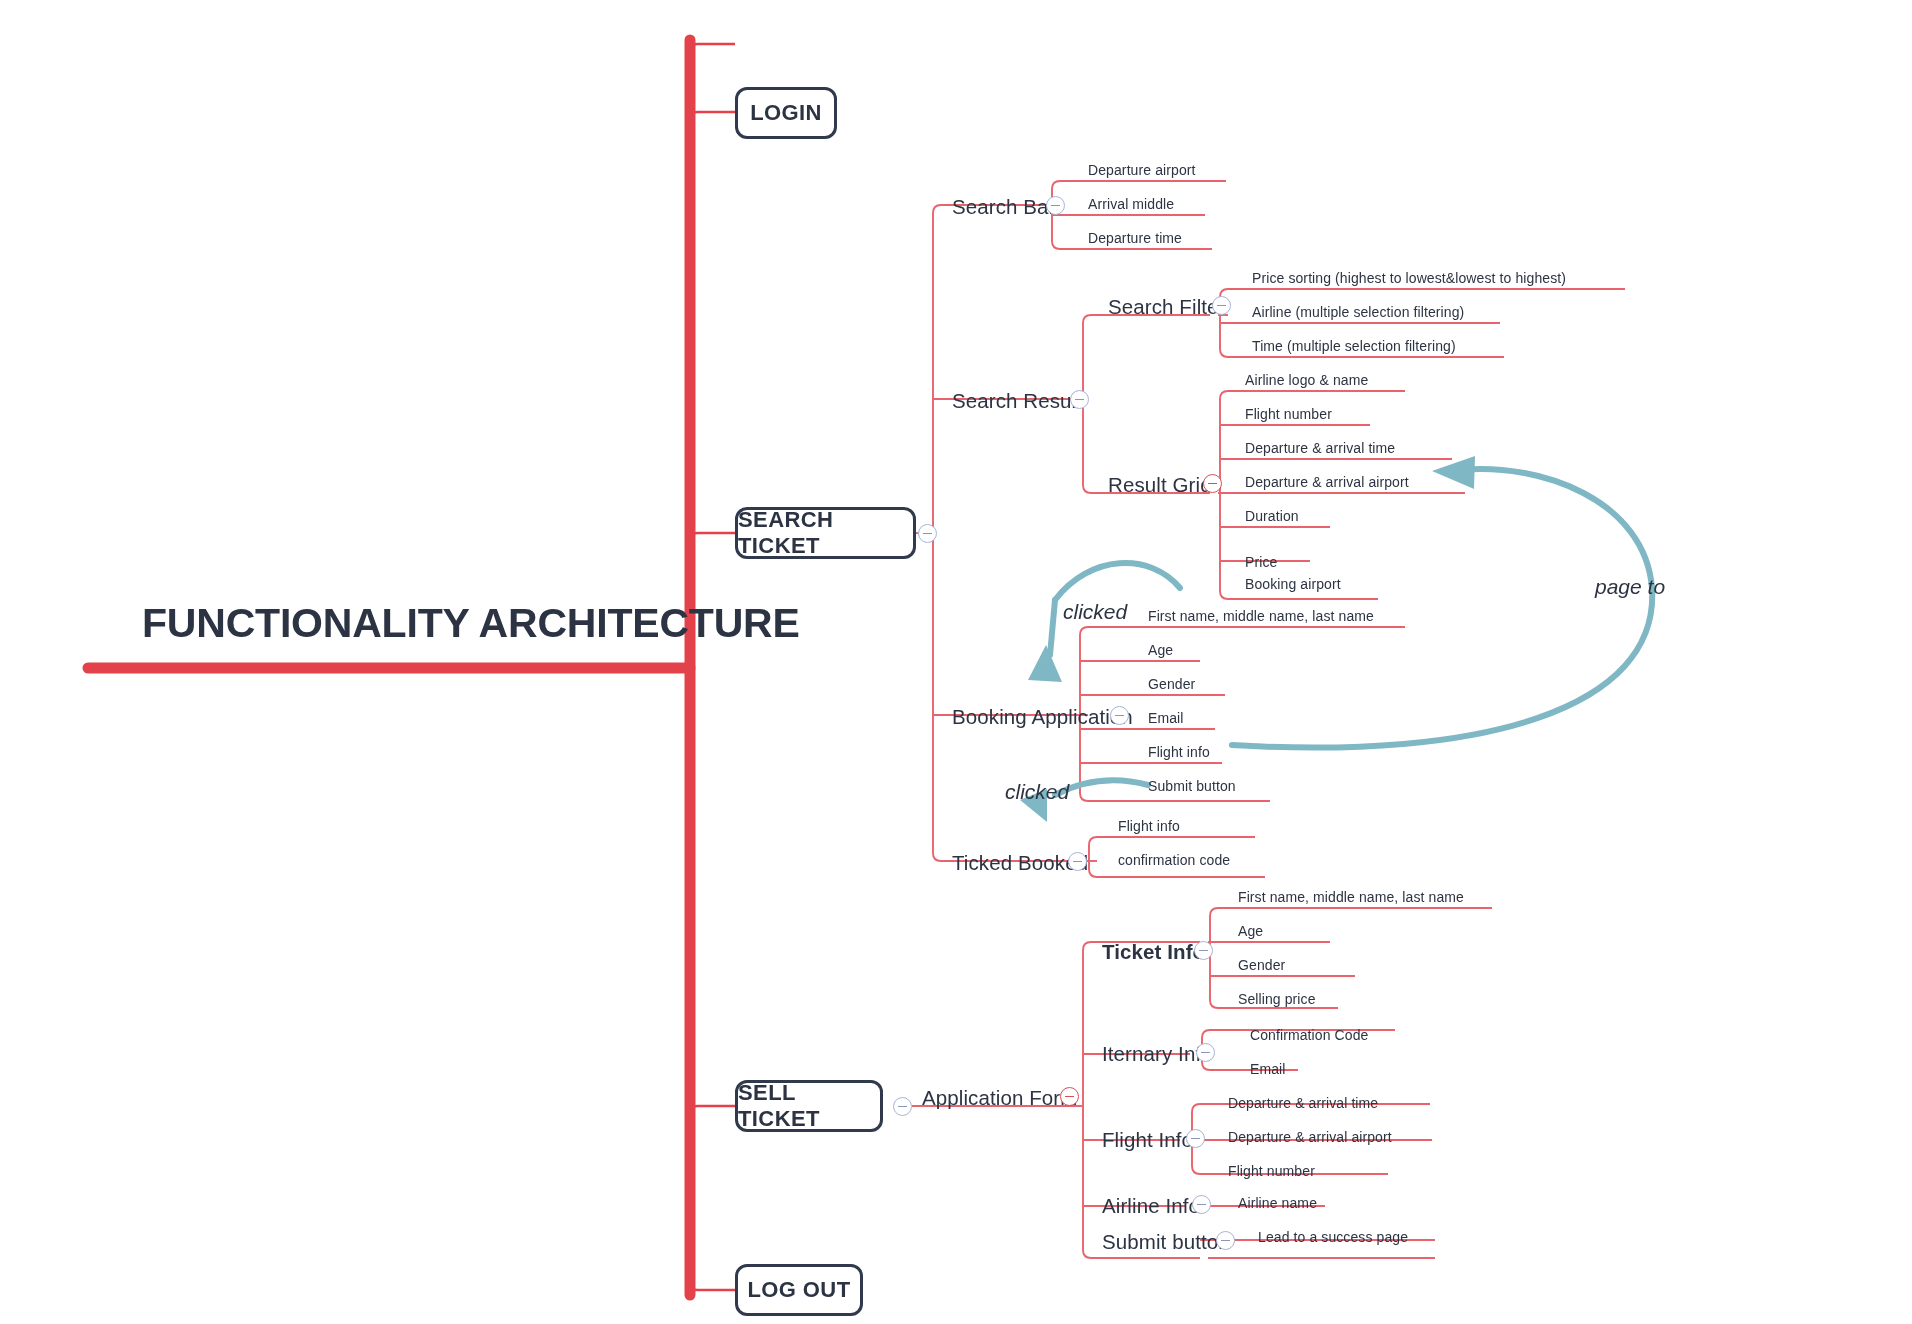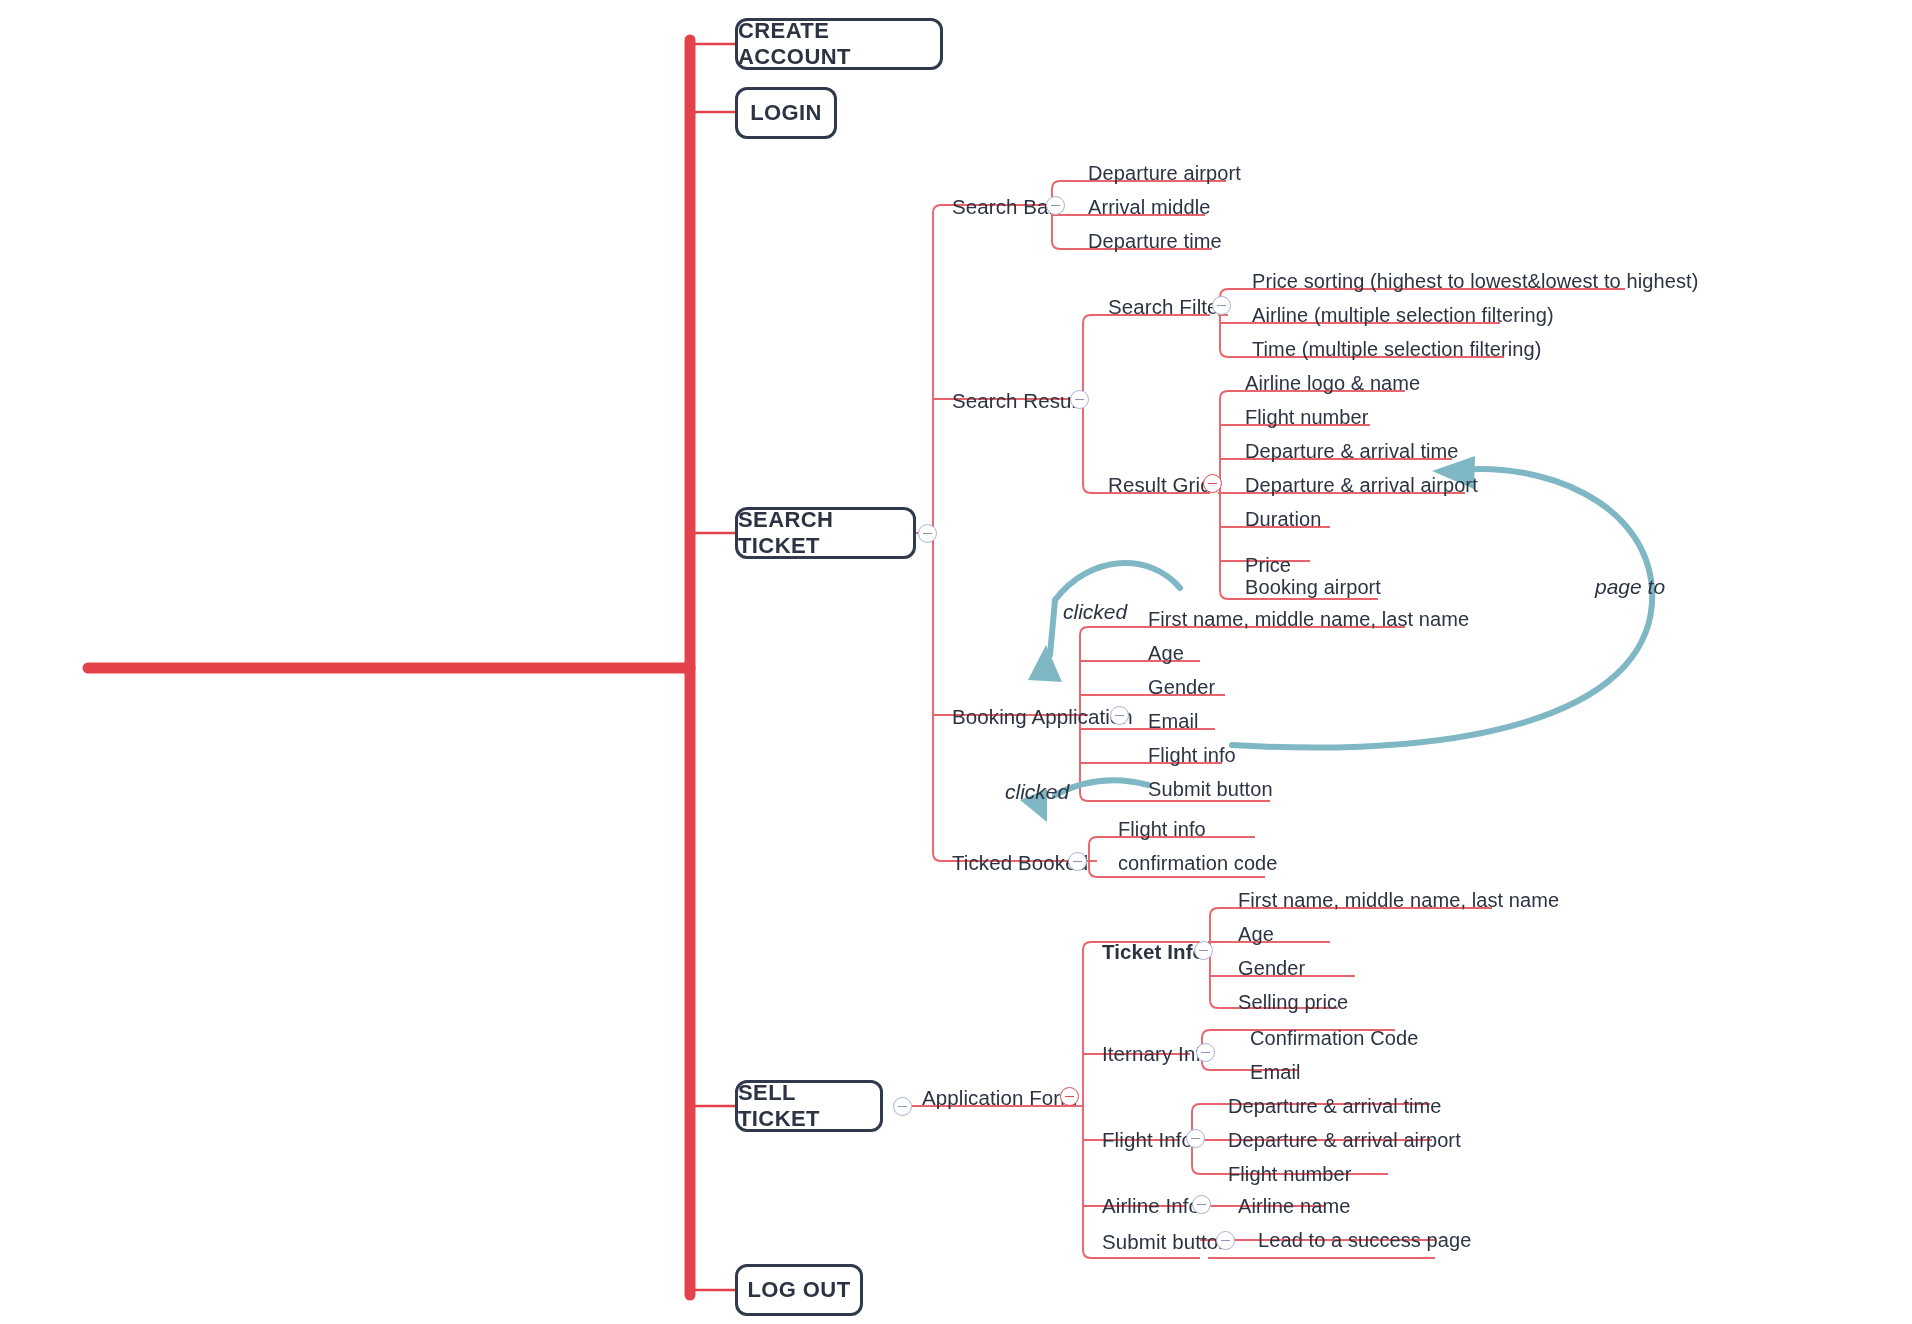--- a/index.html
+++ b/index.html
@@ -23,21 +23,21 @@
   }
   .lbl {
     position: absolute;
     color: #2c3342;
     font-size: 20px;
     line-height: 1;
     white-space: nowrap;
     letter-spacing: 0.1px;
   }
   .lbl.l2 { font-size: 20.5px; }
-  .lbl.l3 { font-size: 20px; }
+  .lbl.l3 { font-size: 14px; }
   .rootTitle {
     position: absolute;
     font-size: 41px;
     font-weight: 700;
     color: #2c3342;
     white-space: nowrap;
     letter-spacing: -0.2px;
   }
   .mainNode {
     position: absolute;
@@ -189,22 +189,22 @@
       <polygon points="1062,682 1028,680 1046,645" fill="#7fb8c4"></polygon>
       <path d="M 1055 600 L 1050 655" stroke="#7fb8c4" stroke-width="6" fill="none" stroke-linecap="round"></path>
     </g>
 
     <g>
       <path d="M 1148 785 C 1110 775, 1080 782, 1055 795" stroke="#7fb8c4" stroke-width="6" fill="none" stroke-linecap="round"></path>
       <polygon points="1020,800 1047,789 1047,822" fill="#7fb8c4"></polygon>
     </g>
   </svg>
 
-
-  <div class="mainNode" style="left:735px; top:18px; width:208px;">CREATE ACCOUNT</div>
+  <div class="rootTitle" style="left:142px; top:600px;">FUNCTIONALITY ARCHITECTURE</div>
+
 
   <div class="mainNode" style="left:735px; top:87px; width:102px;">LOGIN</div>
 
   <div class="mainNode" style="left:735px; top:507px; width:181px;">SEARCH TICKET</div>
   <div class="collapse" style="left:918px; top:524px;"></div>
 
   <div class="mainNode" style="left:735px; top:1080px; width:148px;">SELL TICKET</div>
   <div class="collapse" style="left:893px; top:1097px;"></div>
 
   <div class="mainNode" style="left:735px; top:1264px; width:128px;">LOG OUT</div>

